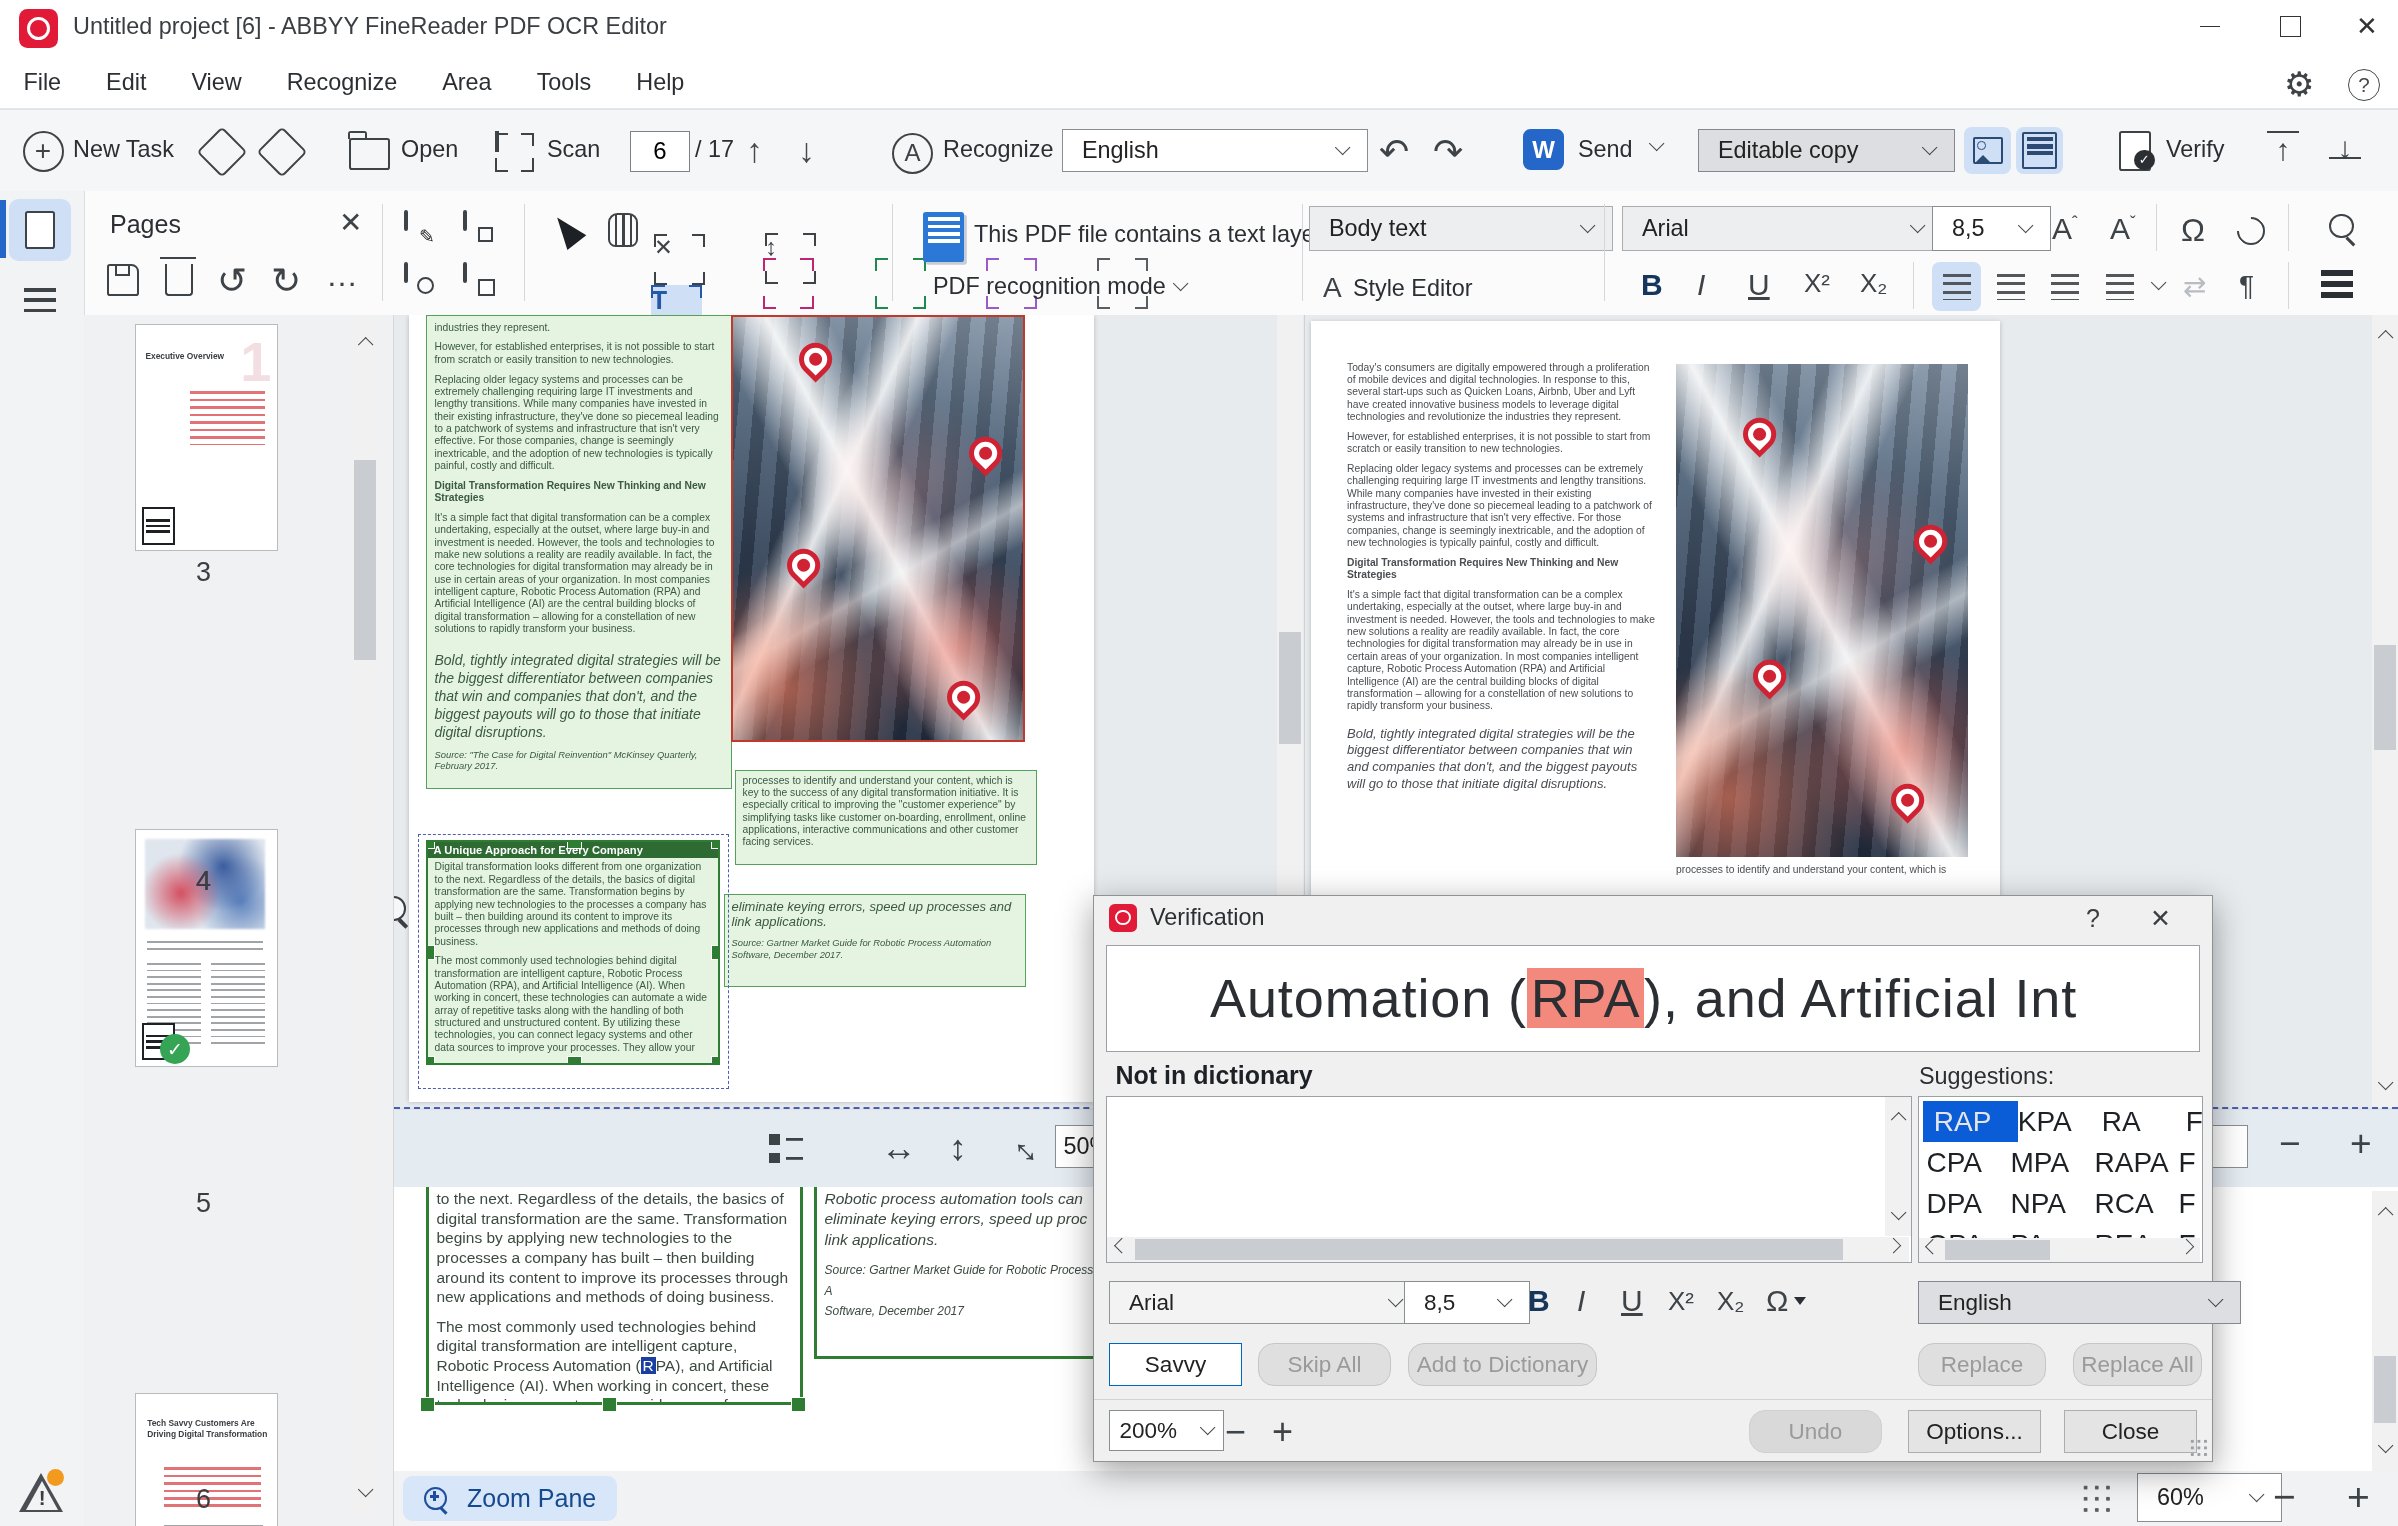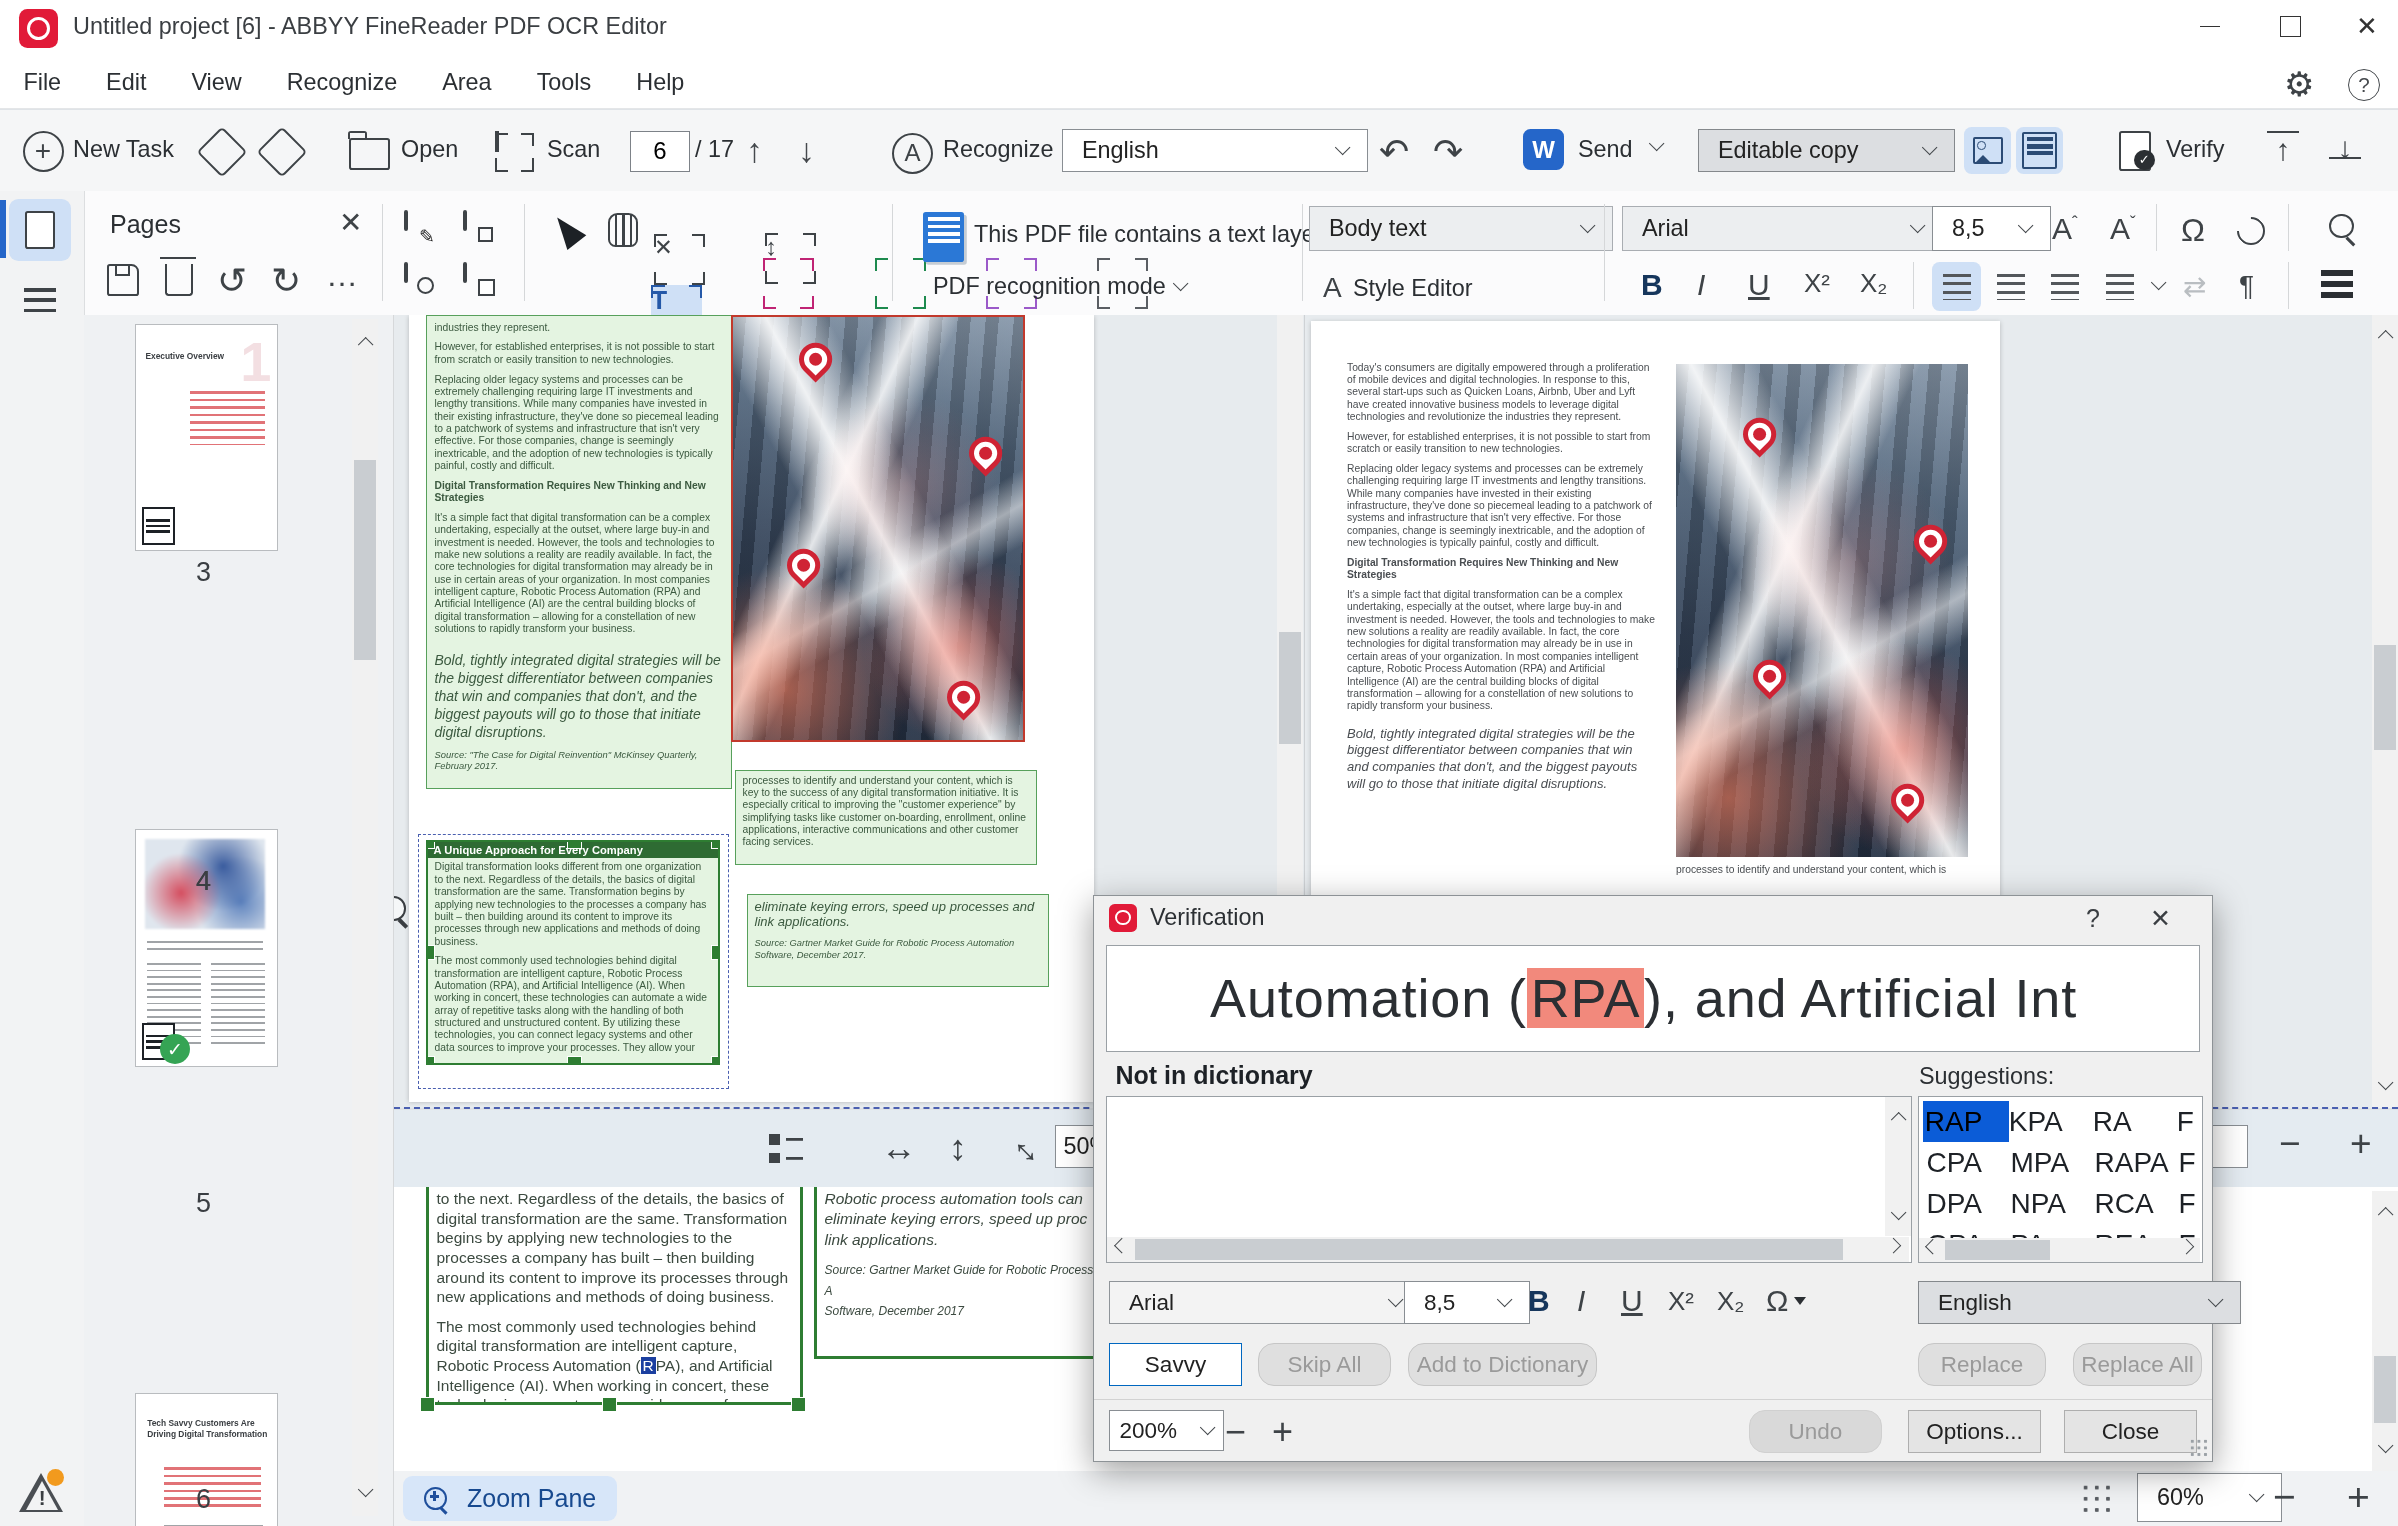--- a/index.html
+++ b/index.html
@@ -365,21 +365,21 @@
     <span class="pin" style="left:66px;top:26px;"></span>
     <span class="pin" style="left:236px;top:120px;"></span>
     <span class="pin" style="left:54px;top:232px;"></span>
     <span class="pin" style="left:214px;top:364px;"></span>
   </div>
 
   <div class="abs greenblk tinytxt" style="left:341px;top:455px;width:287px;height:86px;padding:3.7px 6.6px;">
     <p>processes to identify and understand your content, which is key to the success of any digital transformation initiative. It is especially critical to improving the "customer experience" by simplifying tasks like customer on-boarding, enrollment, online applications, interactive communications and other customer facing services.</p>
   </div>
 
-  <div class="abs greenblk tinytxt" style="left:353px;top:579px;width:287px;height:84px;padding:3.7px 6.6px;">
+  <div class="abs greenblk tinytxt" style="left:330px;top:579px;width:287px;height:84px;padding:3.7px 6.6px;">
     <p style="font-style:italic;font-size:13px;">eliminate keying errors, speed up processes and link applications.</p>
     <p style="font-style:italic;font-size:9.4px;">Source: Gartner Market Guide for Robotic Process Automation Software, December 2017.</p>
   </div>
 
   <div class="abs" style="left:24px;top:519px;width:309px;height:253px;border:1.9px dashed #4a5fb0;"></div>
   <div class="abs greenblk" style="left:32px;top:525px;width:290px;height:221px;border:2.8px solid #2e7d32;">
     <div style="background:#2e6b33;color:#fff;font-size:11.2px;font-weight:bold;padding:1.9px 5.6px;">A Unique Approach for Every Company</div>
     <div class="tinytxt" style="padding:3.7px 6.6px;">
       <p>Digital transformation looks different from one organization to the next. Regardless of the details, the basics of digital transformation are the same. Transformation begins by applying new technologies to the processes a company has built – then building around its content to improve its processes through new applications and methods of doing business.</p>
       <p>The most commonly used technologies behind digital transformation are intelligent capture, Robotic Process Automation (RPA), and Artificial Intelligence (AI). When working in concert, these technologies can automate a wide array of repetitive tasks along with the handling of both structured and unstructured content. By utilizing these technologies, you can connect legacy systems and other data sources to improve your processes. They allow your</p>
@@ -524,21 +524,21 @@
     <div class="abs sb" style="left:0;bottom:0;width:802px;height:25px;">
       <span class="abs chev" style="left:9.4px;top:8.4px;transform:rotate(135deg);"></span>
       <div class="abs sb-thumb" style="left:28px;top:1.9px;width:708px;height:21.5px;"></div>
       <span class="abs chev" style="right:9.4px;top:8.4px;transform:rotate(-45deg);"></span>
     </div>
   </div>
 
   <div class="abs" style="left:824px;top:200px;width:283px;height:165px;background:#fff;border:0.9px solid #9aa0a5;overflow:hidden;">
     <div style="position:absolute;left:7.5px;top:3.7px;width:356px;font-size:28px;color:#1d2126;line-height:41px;">
       <div class="row" style="gap:0;">
-        <span style="width:84px;background:#0b5cd7;color:#000000;padding-left:2px;margin-left:-3.7px;">RAP</span>
+        <span style="width:84px;background:#0b5cd7;color:#e5e5e5;padding-left:11px;margin-left:-3.7px;">RAP</span>
         <span style="width:84px;">KPA</span>
         <span style="width:84px;">RA</span>
         <span style="width:28px;">F</span>
       </div>
       <div class="row">
           <span style="width:84px;">CPA</span>
         <span style="width:84px;">MPA</span>
         <span style="width:84px;">RAPA</span>
         <span style="width:28px;">F</span>
         </div>

